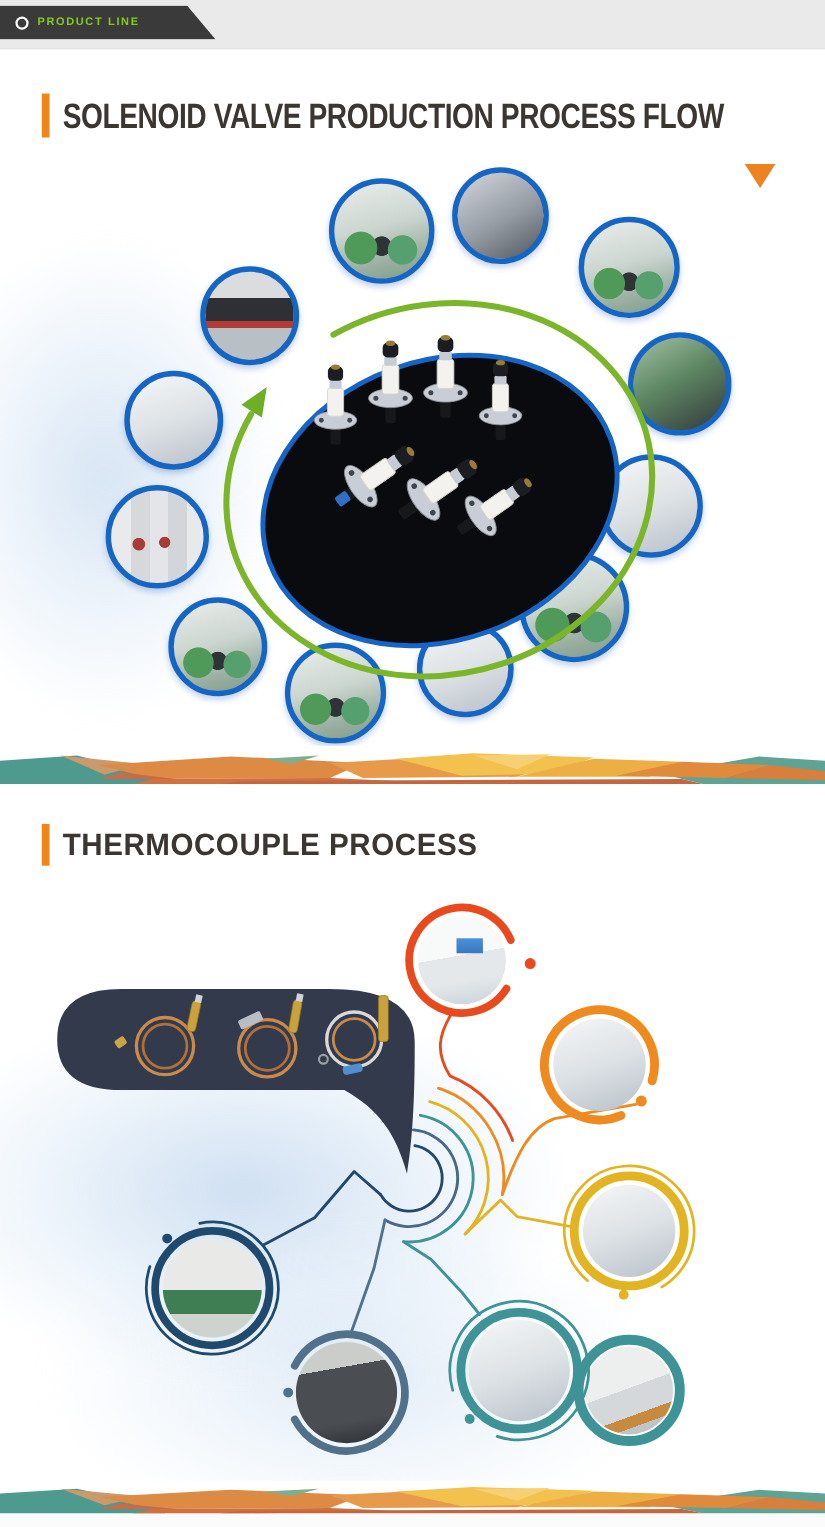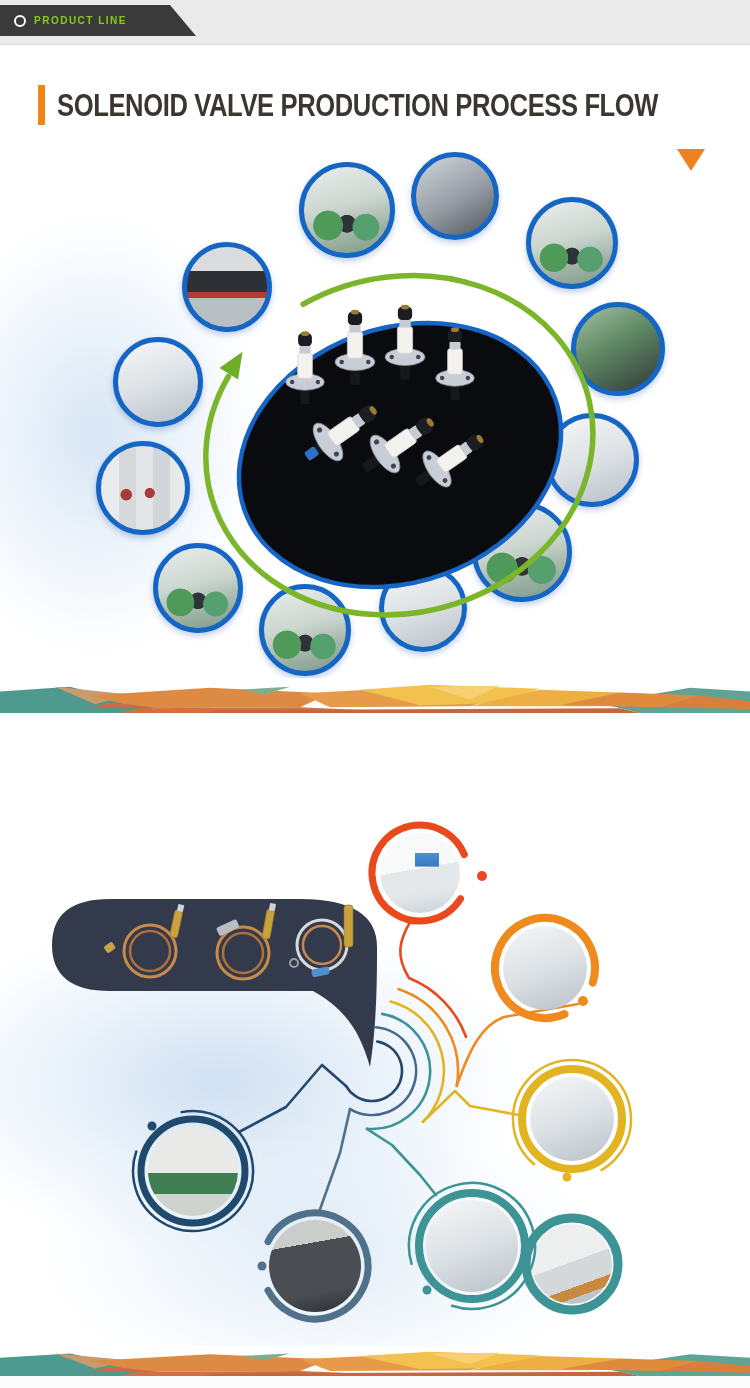--- a/index.html
+++ b/index.html
@@ -154,20 +154,24 @@
       <polygon fill="#7fae8e" points="240,12 290,9 265,17"></polygon>
       <polygon fill="#d87f3e" points="660,30 700,18 750,24 750,32"></polygon>
       <polygon fill="#c4663f" points="220,33 620,31 640,36 200,36"></polygon>
     </g>
   </svg>
 
   <section class="sec">
     <div class="wash wash-b"></div>
     <div class="wash wash-c"></div>
 
+    <h2 class="title title-2">
+      <span class="accent-bar"></span>
+      <span class="txt">THERMOCOUPLE PROCESS</span>
+    </h2>
 
     <svg class="overlay" width="750" height="633" viewBox="0 0 750 633">
 
       <path d="M 110 186 H 300 Q 377 186 377 234 L 377 240 C 377 298 374 328 370 354
                C 360 318 345 296 313 278 H 110 Q 52 278 52 232 Q 52 186 110 186 Z" fill="#333a4b"></path>
 
       <g transform="translate(150,238)">
         <circle r="26" fill="none" stroke="#c98a4e" stroke-width="3"></circle>
         <circle r="20" fill="none" stroke="#b0703a" stroke-width="2.5"></circle>
         <rect x="-36" y="-30" width="10" height="8" rx="2" transform="rotate(-35)" fill="#caa348"></rect>

